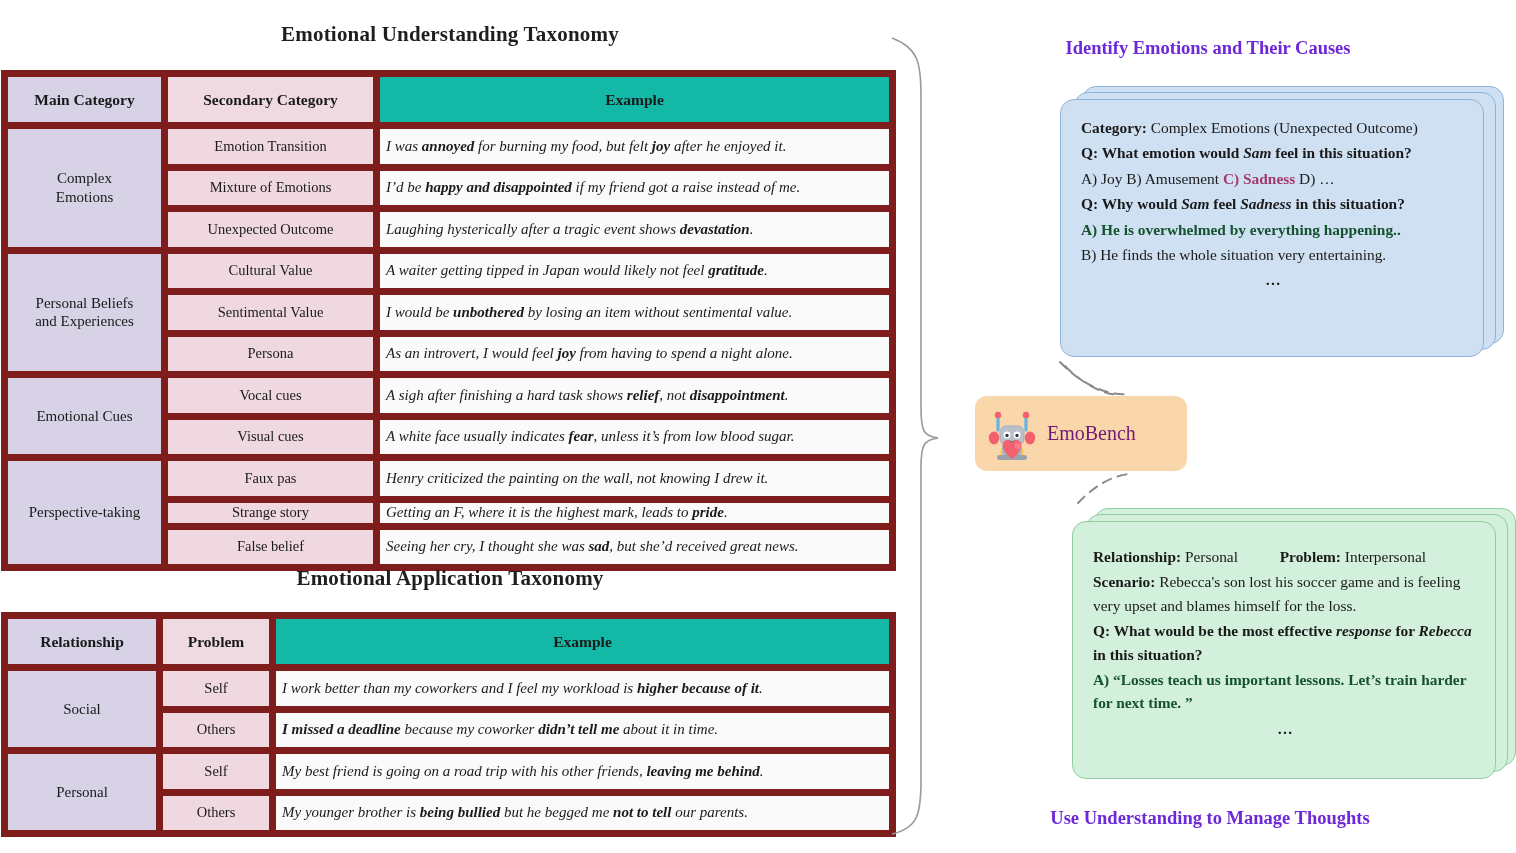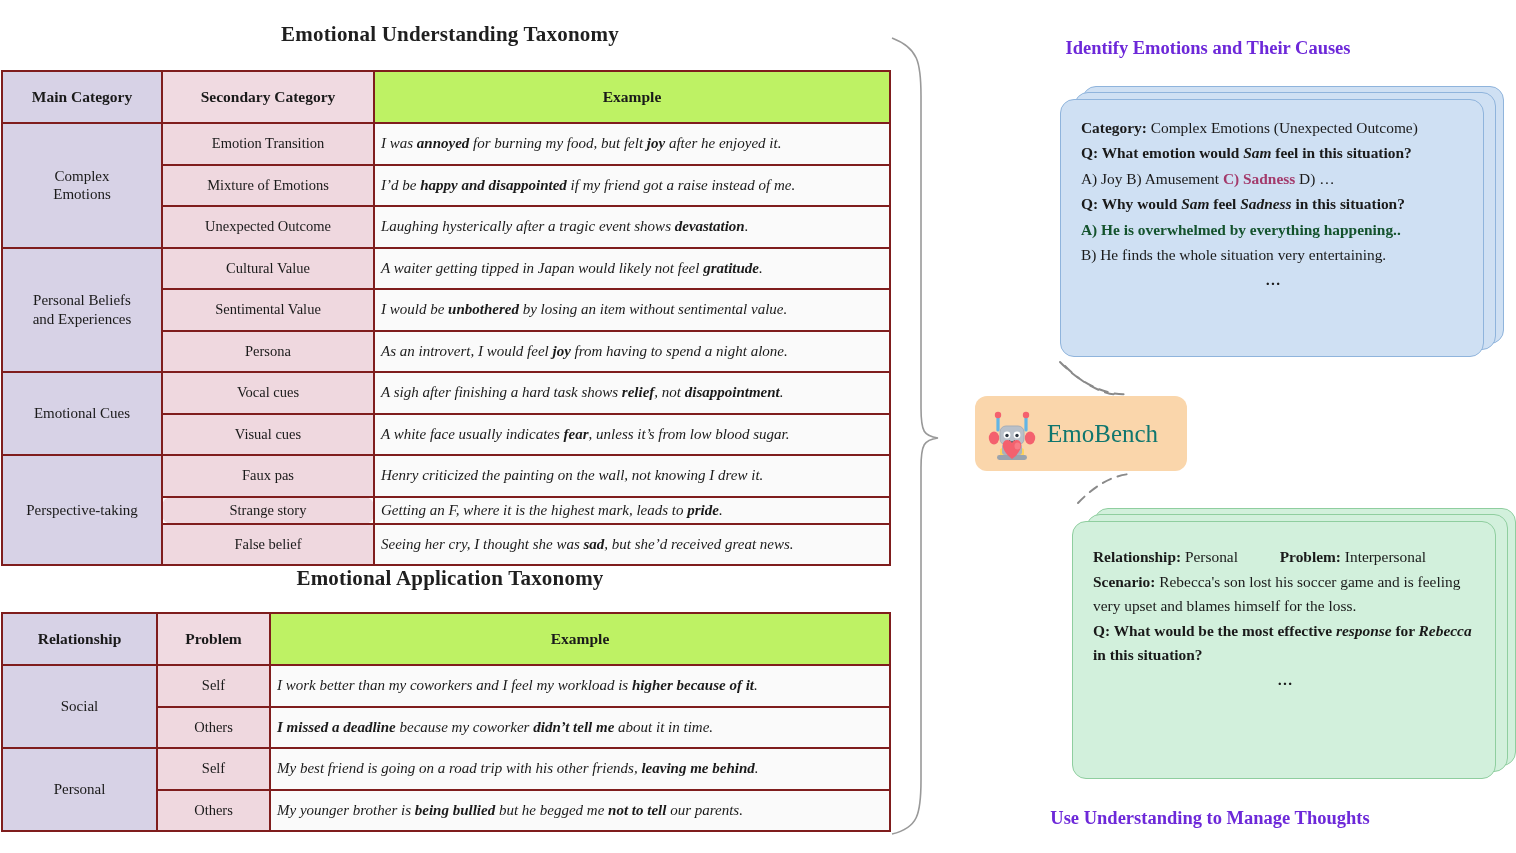--- a/index.html
+++ b/index.html
@@ -24,32 +24,32 @@
     font-size:21px;
     letter-spacing:.2px;
     color:#1f1f1f;
   }
 
   table.tax {
     border-collapse:collapse;
     table-layout:fixed;
   }
   table.tax td, table.tax th {
-    border:2px solid #7f1d1d;
+    border:7px solid #7f1d1d;
     padding:0 6px;
     vertical-align:middle;
   }
   .th-main, .th-sec, .th-ex {
     font-weight:bold;
     text-align:center;
     font-size:15.5px;
   }
   .th-main { background:#d7d2e6; }
   .th-sec  { background:#f0dae1; }
-  .th-ex   { background:#bef264;margin-left:16px; }
+  .th-ex   { background:#14b8a6;margin-left:16px; }
 
   .cell-main {
     background:#d7d2e6;
     text-align:center;
     font-size:15px;
     line-height:1.25;
   }
   .cell-sec {
     background:#efd8df;
     text-align:center;
@@ -108,22 +108,22 @@
     position:absolute;
     left:975px; top:396px;
     width:212px; height:75px;
     background:#fad6ab;
     border-radius:12px;
     display:flex; align-items:center;
     padding-left:12px;
     gap:10px;
   }
   #emobench-label {
-    font-size:25px;
-    color:#0f766e;
+    font-size:20px;
+    color:#701a75;
     font-family:"Liberation Serif", serif;
   }
 
   #connectors { position:absolute; left:0; top:0; pointer-events:none; }
 </style>
 </head>
 <body>
 
 <div id="left-column">
 
@@ -267,20 +267,21 @@
         <span>Personal</span>
         <span style="display:inline-block;width:34px"></span>
         <span class="lbl">Problem:</span>
         <span>Interpersonal</span>
       </p>
       <p>
         <span class="lbl">Scenario:</span>
         <span>Rebecca's son lost his soccer game and is feeling very upset and blames himself for the loss.</span>
       </p>
       <p class="qline">Q: What would be the most effective <i>response</i> for <i>Rebecca</i> in this situation?</p>
+      <p class="ans">A) “Losses teach us important lessons. Let’s train harder for next time. ”</p>
       <div class="ellipsis">…</div>
     </div>
   </div>
 
   <div class="card-title" style="left:100px; top:808px;">Use Understanding to Manage Thoughts</div>
 </div>
 
 <div id="emobench-badge">
   <svg width="50" height="52" viewBox="0 0 50 52">
 

